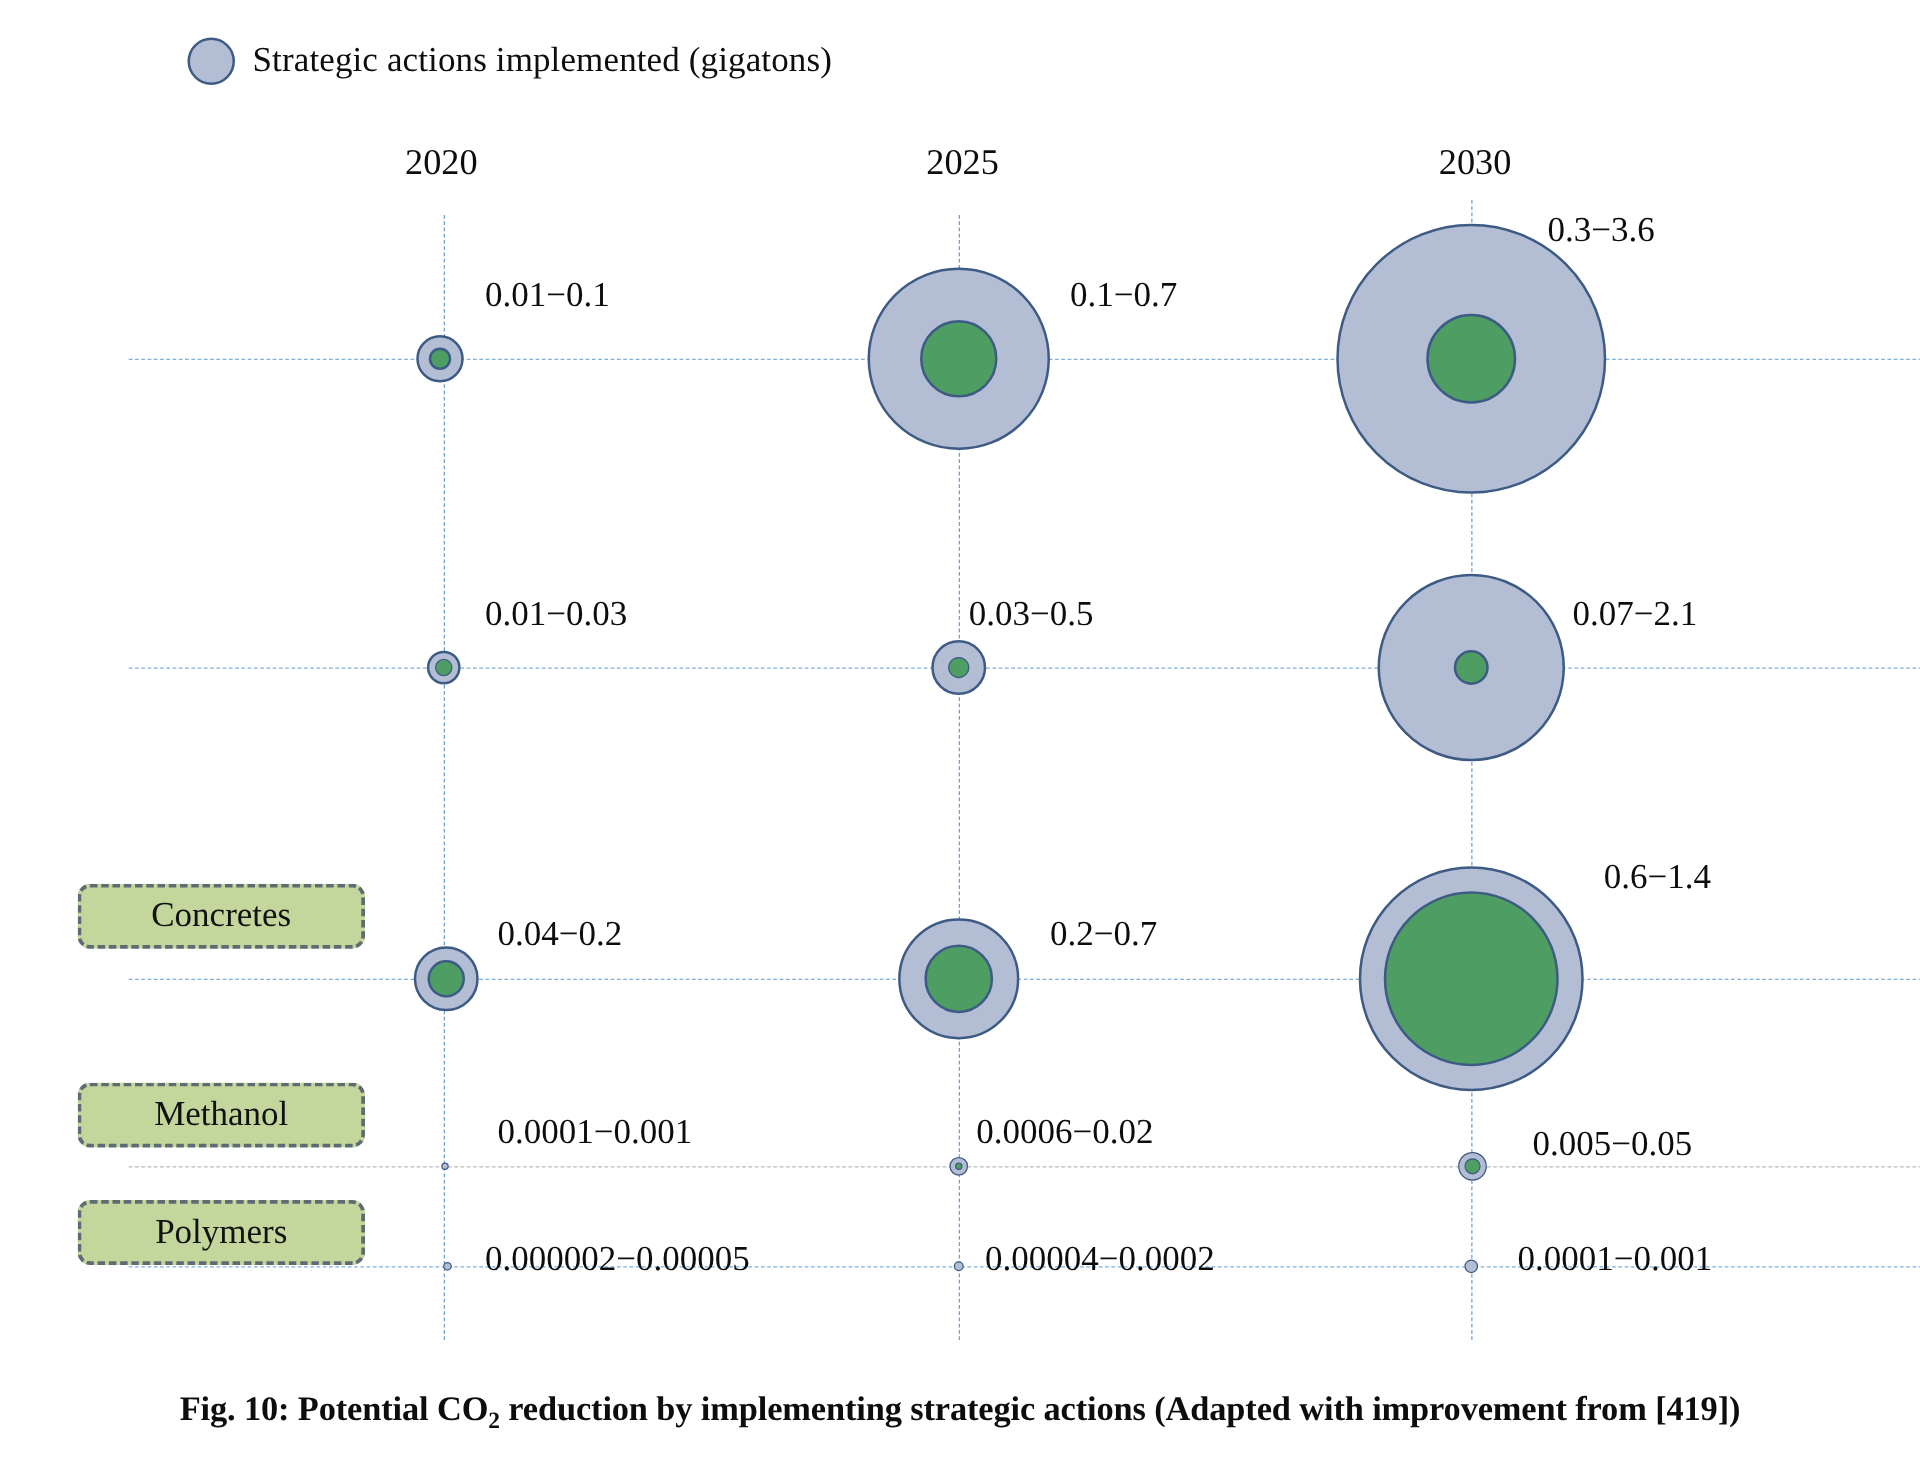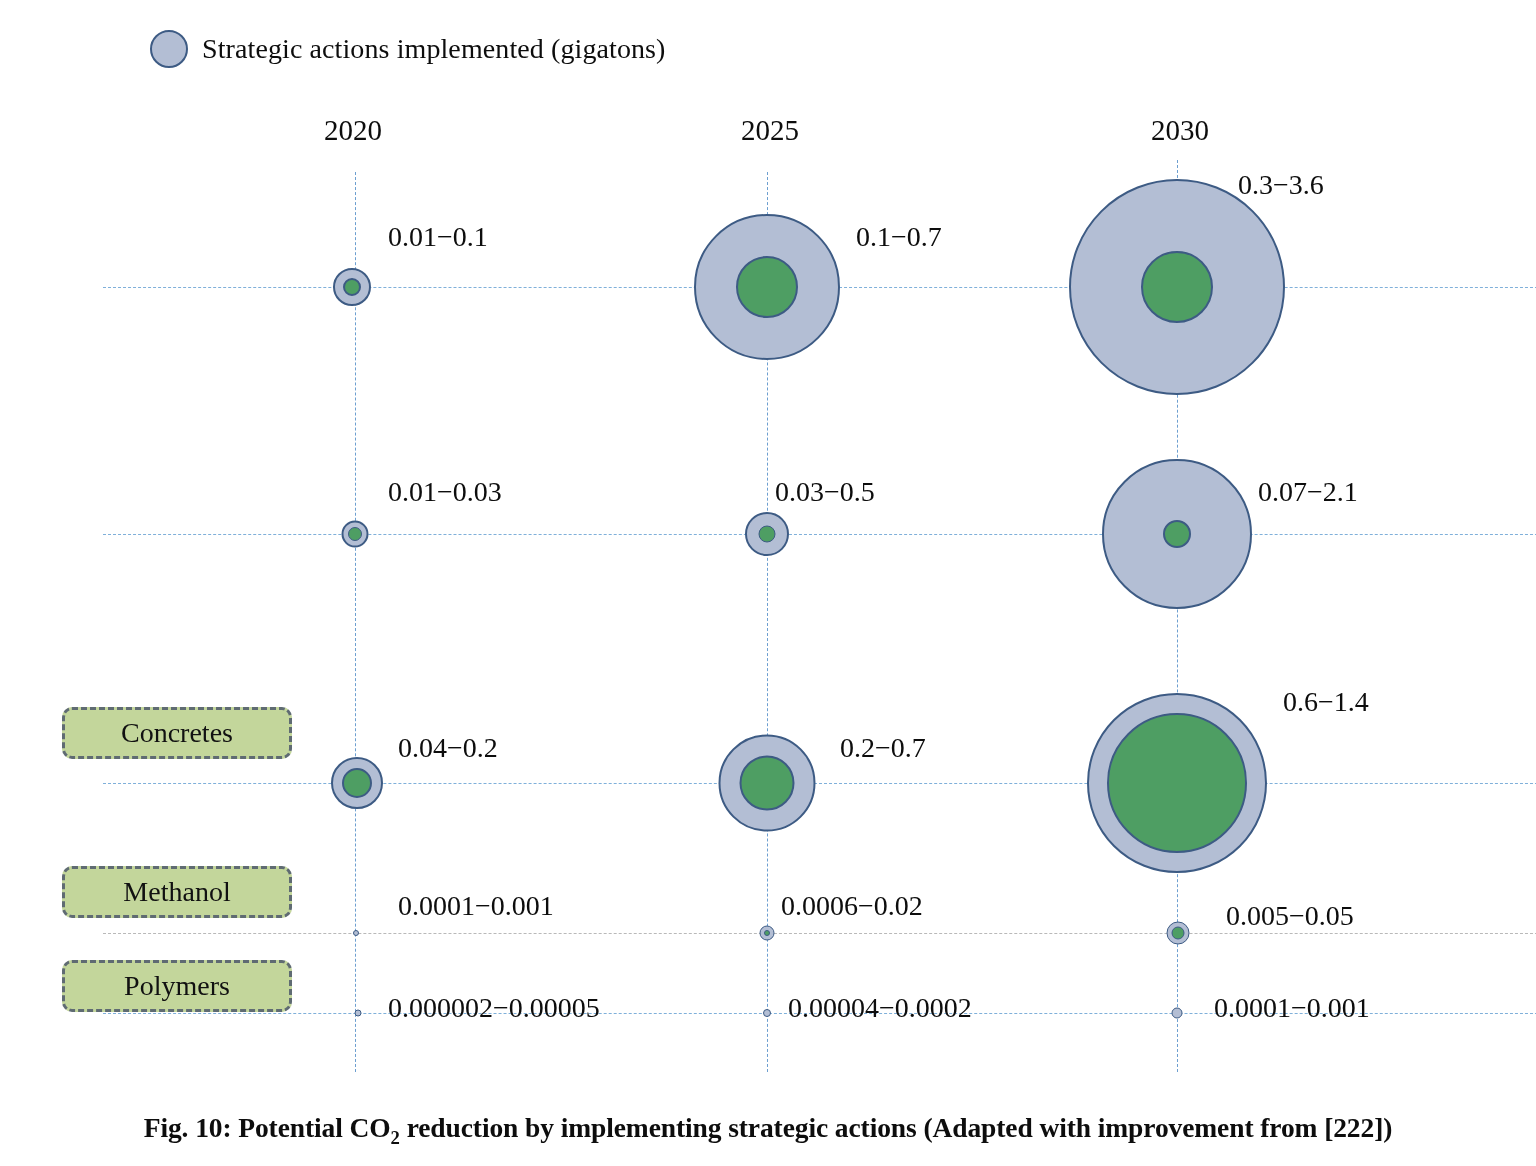--- a/index.html
+++ b/index.html
@@ -151,16 +151,16 @@
     <div class="vlabel" style="left:781px;top:906px;">0.0006−0.02</div>
     <div class="vlabel" style="left:1226px;top:898px;margin-top:18px;">0.005−0.05</div>
 
     <div class="vlabel" style="left:388px;top:1008px;">0.000002−0.00005</div>
     <div class="vlabel" style="left:788px;top:1008px;">0.00004−0.0002</div>
     <div class="vlabel" style="left:1214px;top:1008px;">0.0001−0.001</div>
 
   </div>
 
   <div class="caption">
-    <span id="cap-main">Fig. 10: Potential CO<sub>2</sub> reduction by implementing strategic actions (Adapted with improvement from </span><span class="ref">[222]</span><span>)</span>
+    <span id="cap-main">Fig. 10: Potential CO<sub>2</sub> reduction by implementing strategic actions (Adapted with improvement from </span><span class="ref">[419]</span><span>)</span>
   </div>
 
 </div>
 
 </body></html>

